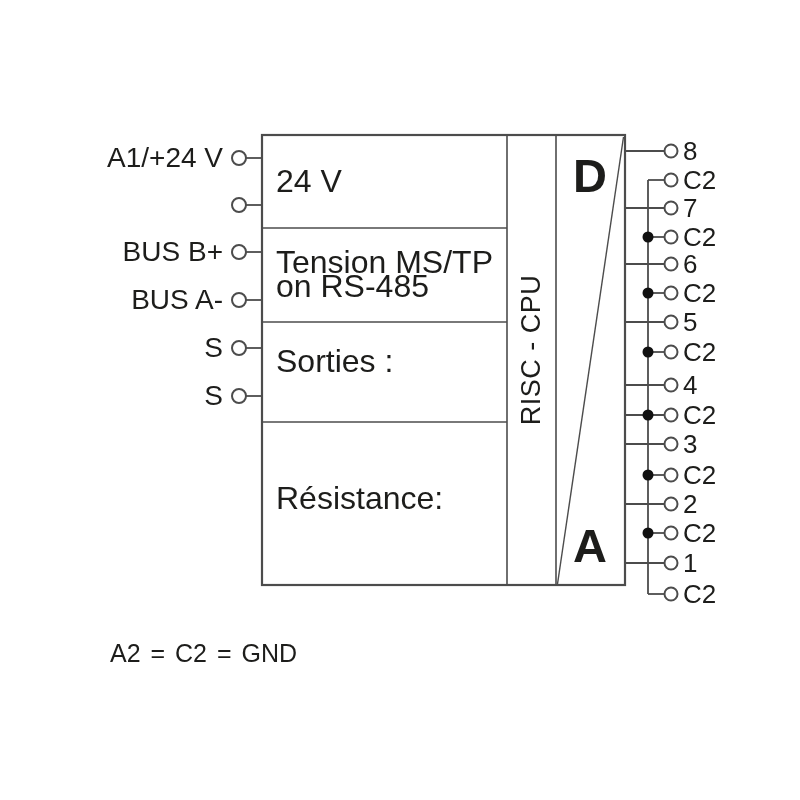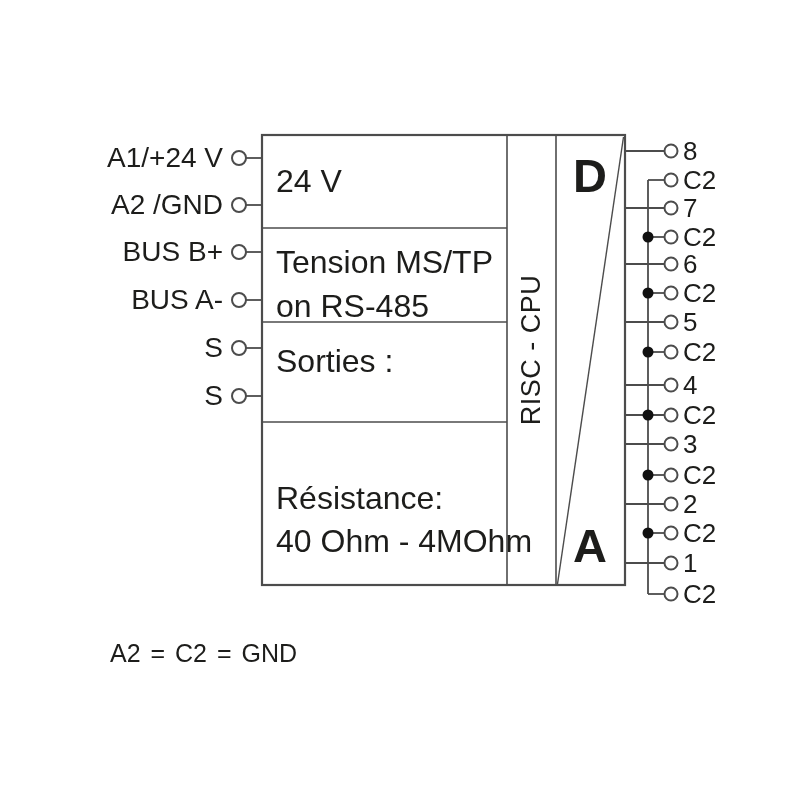--- a/index.html
+++ b/index.html
@@ -100,32 +100,30 @@
         <circle cx="671" cy="475" r="6.5"></circle>
         <circle cx="671" cy="504" r="6.5"></circle>
         <circle cx="671" cy="533" r="6.5"></circle>
         <circle cx="671" cy="563" r="6.5"></circle>
         <circle cx="671" cy="594" r="6.5"></circle>
       </g>
     </g>
   </svg>
 
   <div class="label lt" style="top:143px">A1/+24 V</div>
-  <div class="label lt" style="top:190px">A2 /GND</div>
   <div class="label lt" style="top:237px">BUS B+</div>
   <div class="label lt" style="top:285px">BUS A-</div>
   <div class="label lt" style="top:333px">S</div>
   <div class="label lt" style="top:381px">S</div>
 
   <div class="label bx" style="top:167px">24 V</div>
   <div class="label bx" style="top:248px">Tension MS/TP</div>
-  <div class="label bx" style="top:292px">on RS-485</div>
+  <div class="label bx" style="top:272px">on RS-485</div>
   <div class="label bx" style="top:347px">Sorties :</div>
   <div class="label bx" style="top:484px">Résistance:</div>
-  <div class="label bx" style="top:527px">40 Ohm - 4MOhm</div>
 
   <div class="label cpu">RISC - CPU</div>
 
   <div class="label big" style="top:152px">D</div>
   <div class="label big" style="top:522px">A</div>
 
   <div class="label rt" style="top:136px">8</div>
   <div class="label rt" style="top:165px">C2</div>
   <div class="label rt" style="top:193px">7</div>
   <div class="label rt" style="top:222px">C2</div>

